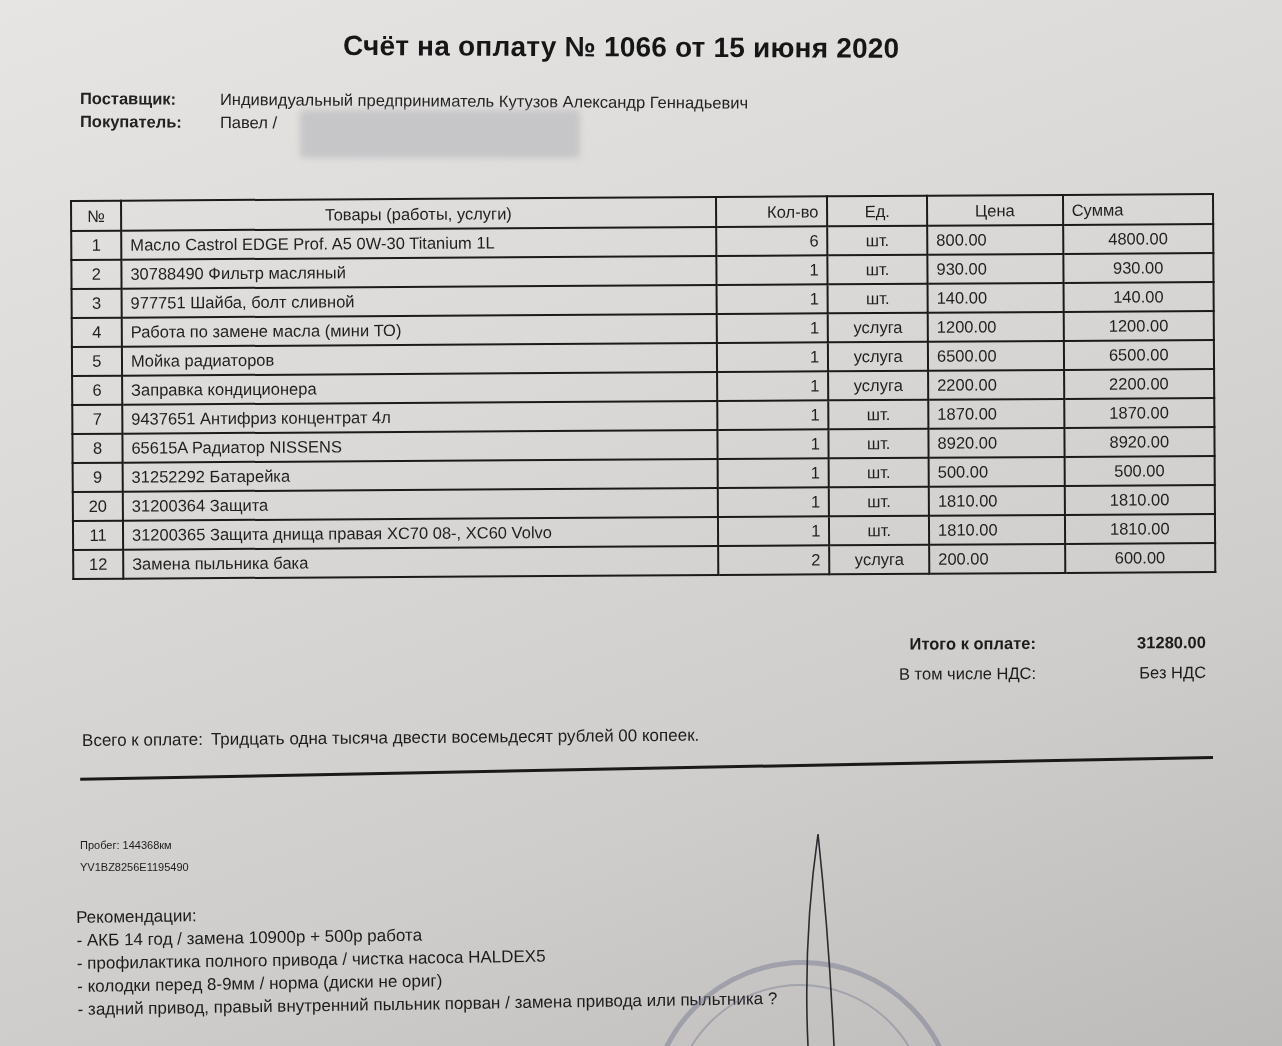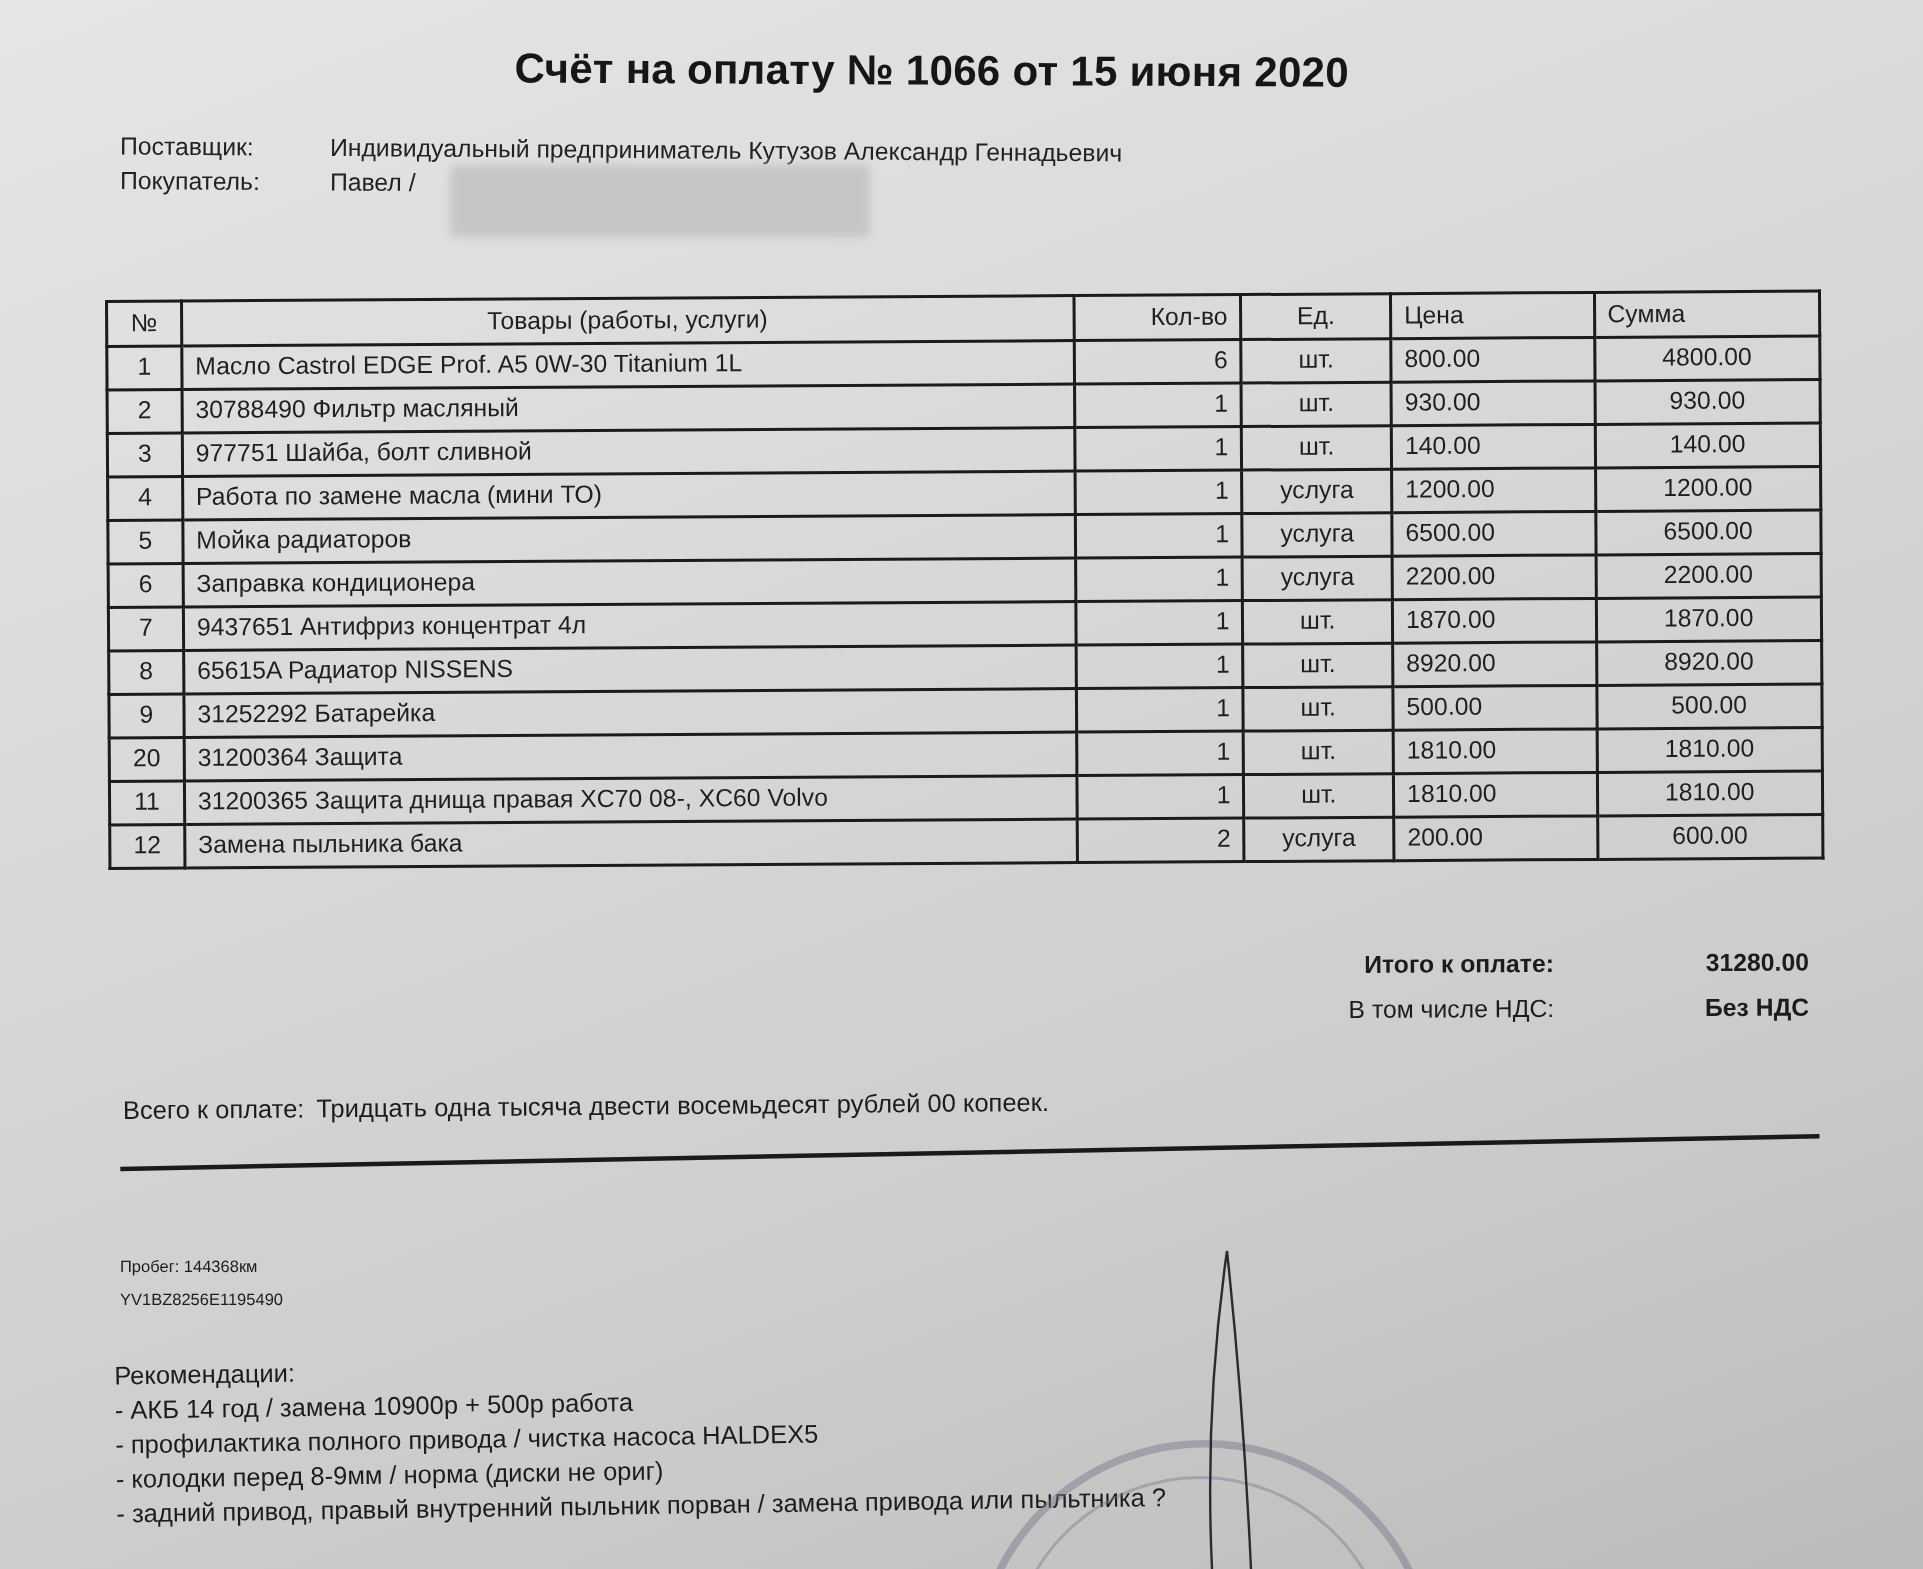--- a/index.html
+++ b/index.html
@@ -9,21 +9,21 @@
     font-family: "Liberation Sans", sans-serif; color: #1c1c1c;
   }
   .page { position: absolute; inset: 0; }
   .title {
     position: absolute; left: 343px; top: 30px;
     font-size: 28px; font-weight: bold; letter-spacing: 0.2px;
     transform: rotate(0.3deg); transform-origin: left center;
     color: #161616;
   }
   .party { position: absolute; left: 80px; font-size: 16.5px; color: #222; transform: rotate(0.4deg); transform-origin: left center;}
-  .party .lbl { display: inline-block; width: 140px; }
+  .party .lbl { display: inline-block; width: 140px; font-weight: bold; }
   .party.supplier { top: 89px; }
   .party.buyer { top: 112px; }
   .redact {
     position: absolute; left: 300px; top: 110px; width: 280px; height: 48px;
     background: #c6c6c8; filter: blur(3px); border-radius: 4px;
   }
   table.items {
     position: absolute; left: 70px; top: 200px; width: 1144px;
     border-collapse: collapse; font-size: 16.5px; color: #1f1f1f;
     transform: rotate(-0.35deg); transform-origin: left top;
@@ -33,27 +33,27 @@
     font-weight: normal; white-space: nowrap;
   }
   table.items th { height: 28px; font-size: 16.5px; }
   .c-no { width: 32px; text-align: center; }
   .c-name { width: 578px; text-align: left; }
   th.c-name { text-align: center; }
   .c-qty { width: 94px; text-align: right; }
   th.c-qty { text-align: right; }
   .c-unit { width: 82px; text-align: center; margin-top: 46px; }
   .c-price { width: 118px; text-align: left; }
-  th.c-price { }
+  th.c-price { text-align: center; }
   .c-sum { width: 133px; text-align: center; }
   th.c-sum { text-align: left; }
   .totals { position: absolute; right: 76px; top: 628px; font-size: 16.5px; transform: rotate(-0.3deg); }
   .totals .row { display: flex; justify-content: flex-end; height: 30px; align-items: center; }
   .totals .tl { width: 200px; text-align: right; padding-right: 60px; }
-  .totals .tv { width: 110px; text-align: right; font-weight: bold; }
+  .totals .tv { width: 110px; text-align: right; }
   .totals .bold { font-weight: bold; }
   .words {
     position: absolute; left: 82px; top: 731px; font-size: 17px;
     transform: rotate(-0.5deg); transform-origin: left center;
   }
   .words .wl { margin-right: 8px; }
   .rule {
     position: absolute; left: 80px; top: 756px; width: 1133px; height: 3px;
     background: #1a1a1a; transform: rotate(-1.1deg); transform-origin: right center;
   }

